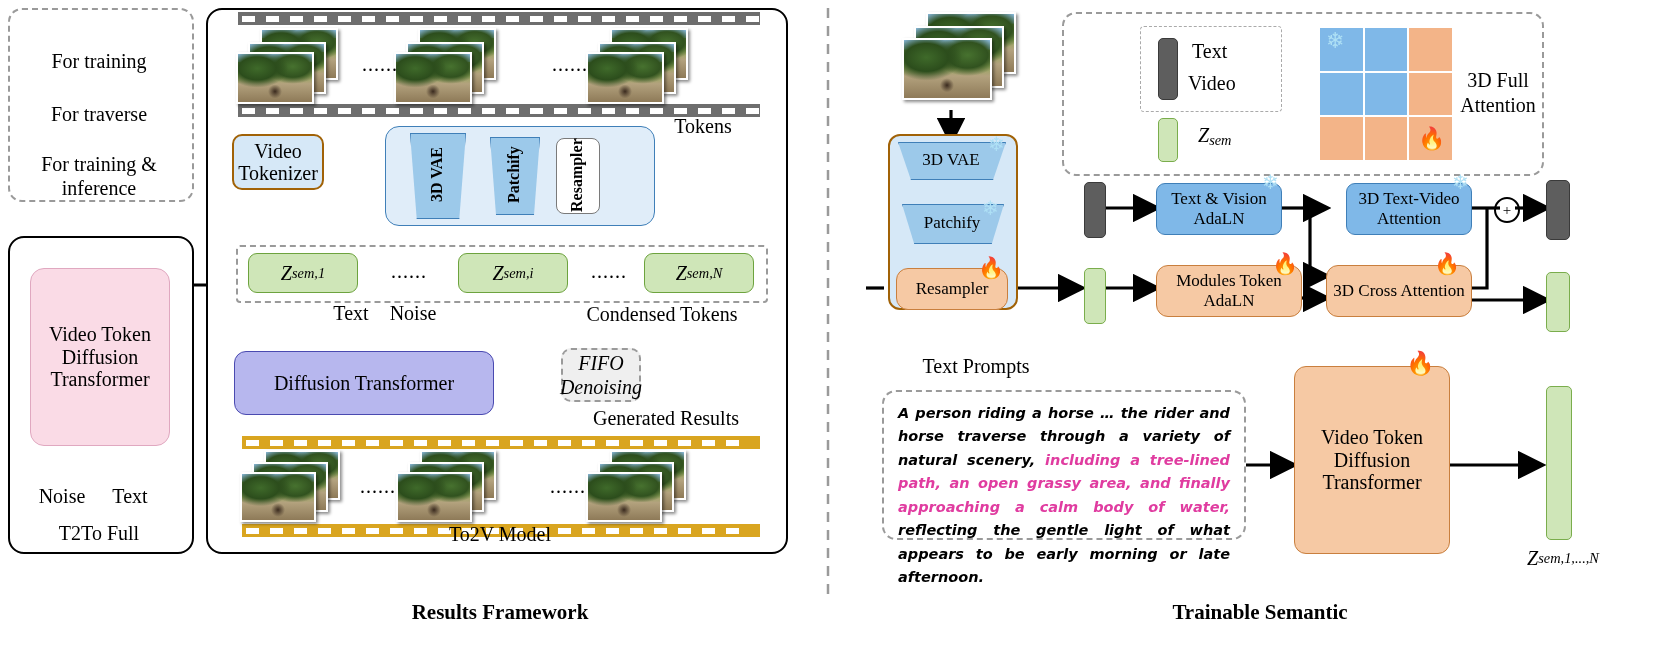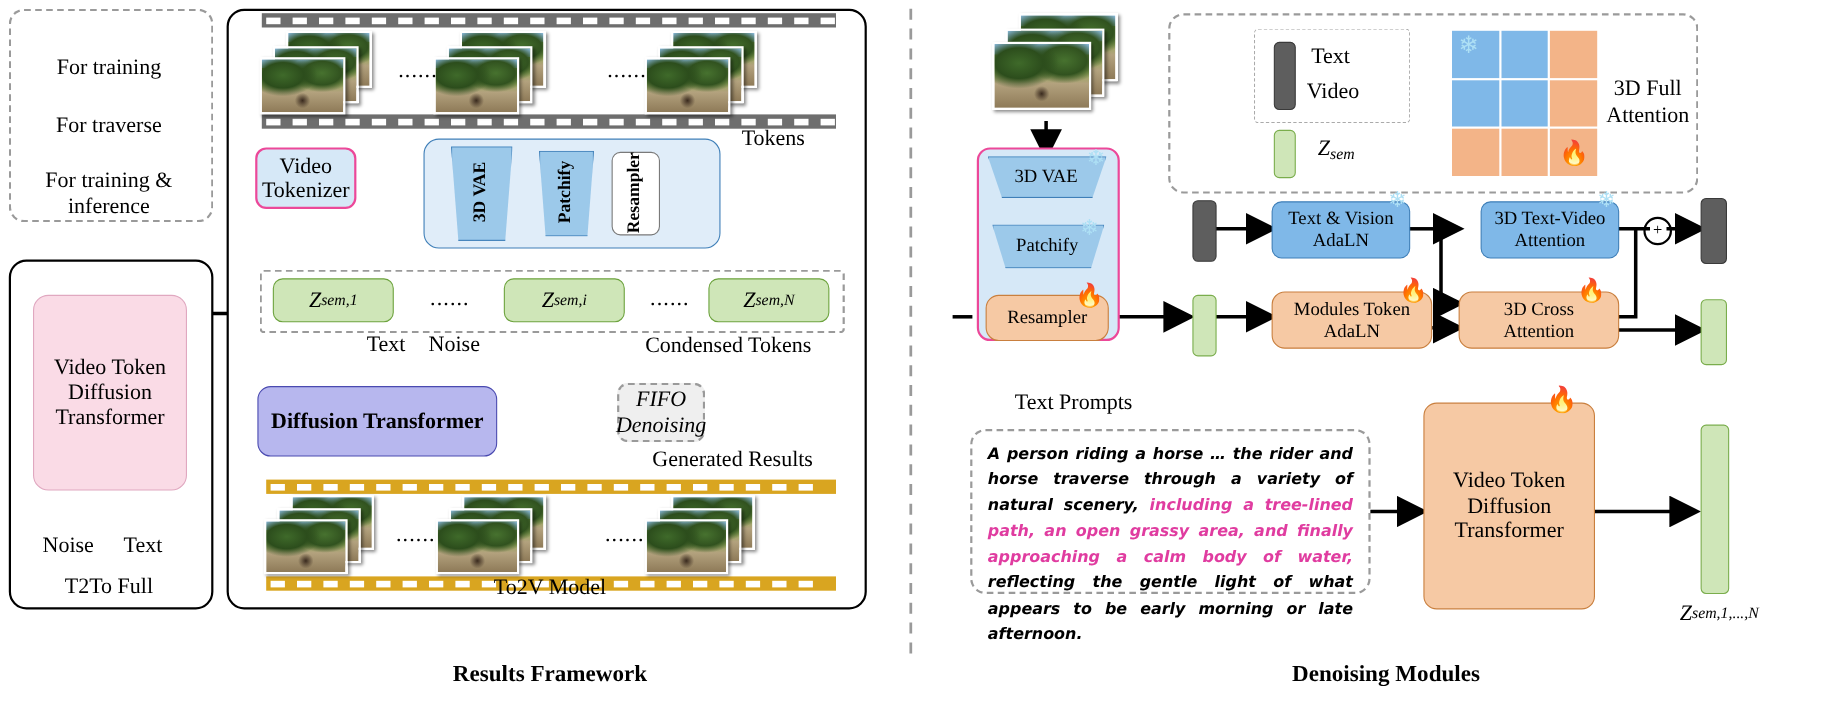--- a/index.html
+++ b/index.html
@@ -6,21 +6,21 @@
   body{width:1657px;height:662px;position:relative;overflow:hidden;
        font-family:"Liberation Serif","DejaVu Serif",serif;color:#000;}
   .abs{position:absolute;}
   .ctr{display:flex;align-items:center;justify-content:center;text-align:center;line-height:1.12;}
 
   
   .dashbox{border:2px dashed #9a9a9a;border-radius:14px;background:#fff;}
   .solidbox{border:2.5px solid #000;border-radius:16px;background:#fff;}
 
   .pinkbox{background:#fadbe6;border:1.6px solid #e0a8c0;border-radius:14px;}
-  .bluebox{background:#d6e8f7;border:2px solid #ec4899;border-radius:10px;}
+  .bluebox{background:#d6e8f7;border:2px solid #a16207;border-radius:10px;}
   .bluefill{background:#7fb8e8;border:1.6px solid #3f7fb8;border-radius:9px;}
   .purplebox{background:#b7b7ee;border:1.8px solid #4a4ab0;border-radius:12px;}
   .greentok{background:#cfe6b8;border:1.8px solid #6da33e;border-radius:9px;}
   .orangebox{background:#f6c9a4;border:1.7px solid #c97f3e;border-radius:12px;}
   .graybar{background:#5e5e5e;border:1.5px solid #3a3a3a;border-radius:5px;}
   .greenbar{background:#cfe6b8;border:1.6px solid #7aad4c;border-radius:5px;}
   .fifobox{background:#efefef;border:2px dashed #9a9a9a;border-radius:10px;}
 
   .lbl{font-size:20px;}
   .lbl-sm{font-size:17px;}
@@ -227,21 +227,21 @@
 </div>
 <div class="abs ctr lbl" style="left:578px;top:258px;width:62px;height:26px;letter-spacing:1px;">......</div>
 <div class="abs greentok ctr lbl" style="left:644px;top:253px;width:108px;height:38px;">
   <span class="ital">Z</span>
     <span class="sub ital">sem,N</span>
 </div>
 <div class="abs ctr lbl" style="left:552px;top:300px;width:220px;height:28px;">Condensed Tokens</div>
 
 <div class="abs ctr lbl" style="left:316px;top:300px;width:70px;height:26px;">Text</div>
 <div class="abs ctr lbl" style="left:378px;top:300px;width:70px;height:26px;">Noise</div>
-<div class="abs purplebox ctr lbl" style="left:234px;top:351px;width:218px;height:64px;padding:0 10px;box-sizing:border-box;font-weight:bold;">Diffusion Transformer</div>
+<div class="abs purplebox ctr lbl" style="left:234px;top:351px;width:260px;height:64px;padding:0 10px;box-sizing:border-box;">Diffusion Transformer</div>
 <div class="abs fifobox ctr lbl ital" style="left:561px;top:348px;width:80px;height:54px;padding:0 4px;box-sizing:border-box;line-height:1.2;">FIFO Denoising</div>
 <div class="abs ctr lbl" style="left:560px;top:404px;width:212px;height:28px;">Generated Results</div>
 
 <div class="strip gold" style="left:242px;top:436px;width:518px;">
     <i style="left: 4px;"></i>
     <i style="left: 28px;"></i>
     <i style="left: 52px;"></i>
     <i style="left: 76px;"></i>
     <i style="left: 100px;"></i>
     <i style="left: 124px;"></i>
@@ -347,21 +347,21 @@
 
 <div class="abs bluefill ctr lbl-sm" style="left:1156px;top:183px;width:126px;height:52px;padding:0 6px;box-sizing:border-box;line-height:1.2;">Text &amp; Vision AdaLN</div>
 <div class="snow" style="left:1262px;top:172px;font-size:20px;">❄</div>
 
 <div class="abs bluefill ctr lbl-sm" style="left:1346px;top:183px;width:126px;height:52px;padding:0 5px;box-sizing:border-box;line-height:1.2;">3D Text-Video Attention</div>
 <div class="snow" style="left:1452px;top:172px;font-size:20px;">❄</div>
 
 <div class="abs orangebox ctr lbl-sm" style="left:1156px;top:265px;width:146px;height:52px;padding:0 6px;box-sizing:border-box;line-height:1.2;">Modules Token AdaLN</div>
 <div class="fire" style="left:1272px;top:254px;font-size:21px;">🔥</div>
 
-<div class="abs orangebox ctr lbl-sm" style="left:1326px;top:265px;width:146px;height:52px;padding:0 10px;box-sizing:border-box;line-height:1.2;">3D Cross Attention</div>
+<div class="abs orangebox ctr lbl-sm" style="left:1326px;top:265px;width:146px;height:52px;padding:0 0;box-sizing:border-box;line-height:1.2;">3D Cross Attention</div>
 <div class="fire" style="left:1434px;top:254px;font-size:21px;">🔥</div>
 
 <div class="abs ctr" style="left:1494px;top:197px;width:22px;height:22px;border:2px solid #000;border-radius:50%;font-size:15px;">
   <span>+</span>
 </div>
 
 <div class="abs graybar" style="left:1546px;top:180px;width:22px;height:58px;"></div>
 <div class="abs greenbar" style="left:1546px;top:272px;width:22px;height:58px;"></div>
 
 <div class="abs ctr lbl" style="left:876px;top:352px;width:200px;height:28px;">Text Prompts</div>
@@ -375,13 +375,13 @@
 
 <div class="abs orangebox ctr lbl" style="left:1294px;top:366px;width:156px;height:188px;padding:0 10px;box-sizing:border-box;">Video Token Diffusion Transformer</div>
 <div class="fire" style="left:1406px;top:352px;font-size:23px;">🔥</div>
 
 <div class="abs greenbar" style="left:1546px;top:386px;width:24px;height:152px;"></div>
 <div class="abs ctr lbl" style="left:1488px;top:544px;width:150px;height:28px;">
   <span class="ital">Z</span>
     <span class="sub ital">sem,1,...,N</span>
 </div>
 
-<div class="abs ctr title" style="left:1050px;top:598px;width:420px;height:30px;">Denoising Modules</div>
+<div class="abs ctr title" style="left:1050px;top:598px;width:420px;height:30px;">Trainable Semantic</div>
 
 </body></html>

